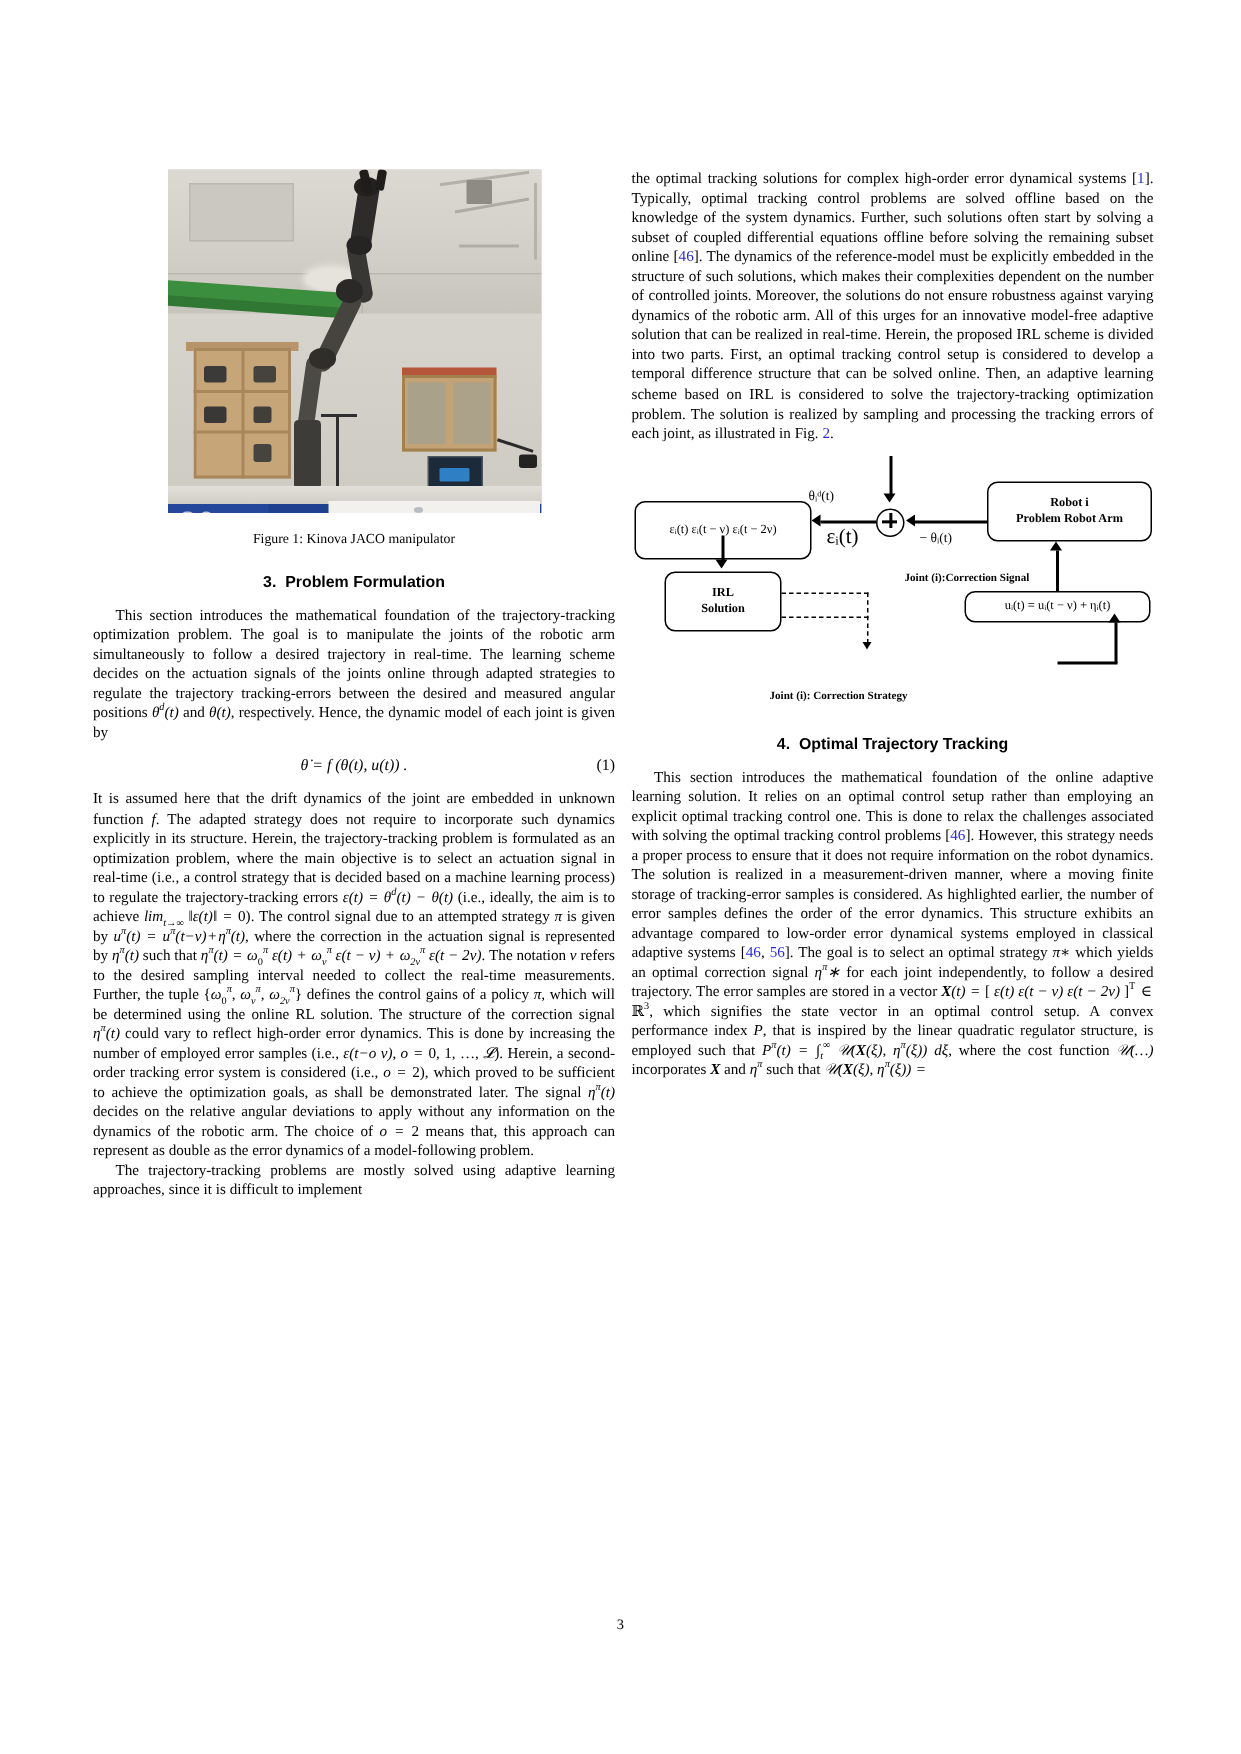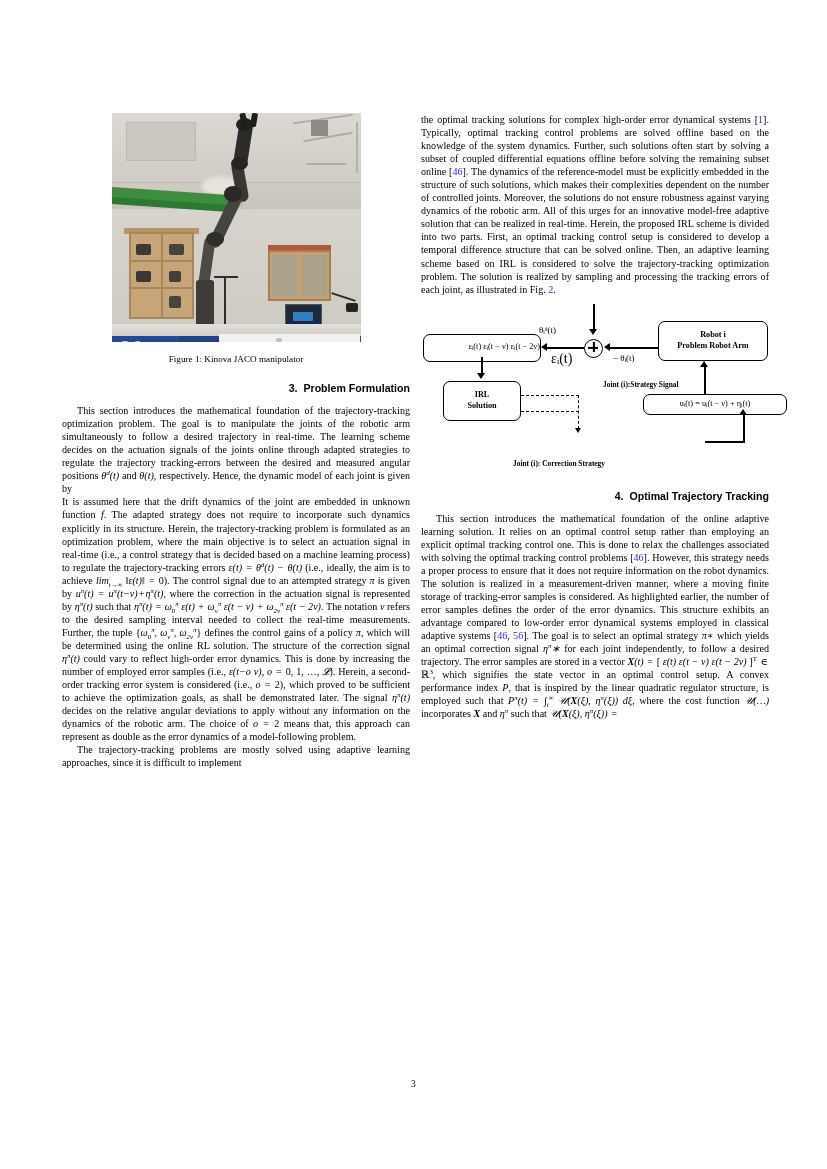--- a/index.html
+++ b/index.html
@@ -35,21 +35,21 @@
 
   p { margin: 0; text-indent: 15px; }
   p.noindent { text-indent: 0; }
 
   h2.section {
     font-family: "Liberation Sans", sans-serif;
     font-size: 10.6px;
     font-weight: bold;
     margin: 0;
     text-indent: 0;
-    text-align: right;
+    text-align: center;
   }
   .sp-before-sec { height: 16px; }
   .sp-after-sec { height: 9px; }
   .cite { color: #2b2bd4; }
 
   
   .m { font-style: italic; font-family: "Liberation Serif", serif; }
   .mr { font-style: normal; }
   sub, sup { font-size: 0.68em; line-height: 0; font-style: normal; }
   sub.it, sup.it { font-style: italic; }
@@ -291,20 +291,24 @@
 
     <div class="sp-before-sec"></div>
     <h2 class="section">
       <span>3.</span>
       &nbsp;<span>Problem Formulation</span>
     </h2>
     <div class="sp-after-sec"></div>
 
     <p><span>This section introduces the mathematical foundation of the trajectory-tracking optimization problem. The goal is to manipulate the joints of the robotic arm simultaneously to follow a desired trajectory in real-time. The learning scheme decides on the actuation signals of the joints online through adapted strategies to regulate the trajectory tracking-errors between the desired and measured angular positions </span><span class="m">θ<sup class="it">d</sup>(<span class="m">t</span>)</span><span> and </span><span class="m">θ(t)</span><span>, respectively. Hence, the dynamic model of each joint is given by</span></p>
 
+    <div class="eq-block">
+      <span class="m">θ̇ = f (θ(t), u(t)) .</span>
+      <span class="eq-num">(1)</span>
+    </div>
 
     <p class="noindent">It is assumed here that the drift dynamics of the joint are embedded in unknown function <span class="m">f</span>. The adapted strategy does not require to incorporate such dynamics explicitly in its structure. Herein, the trajectory-tracking problem is formulated as an optimization problem, where the main objective is to select an actuation signal in real-time (i.e., a control strategy that is decided based on a machine learning process) to regulate the trajectory-tracking errors <span class="m">ε(t)</span> <span class="op">=</span> <span class="m">θ<sup class="it">d</sup>(t)</span> <span class="op">−</span> <span class="m">θ(t)</span> (i.e., ideally, the aim is to achieve <span class="m">lim<sub class="it">t→∞</sub></span> <span class="m">‖ε(t)‖</span> <span class="op">=</span> 0). The control signal due to an attempted strategy <span class="m">π</span> is given by <span class="m">u<sup class="it">π</sup>(t)</span> <span class="op">=</span> <span class="m">u<sup class="it">π</sup>(t−ν)</span><span class="op">+</span><span class="m">η<sup class="it">π</sup>(t)</span>, where the correction in the actuation signal is represented by <span class="m">η<sup class="it">π</sup>(t)</span> such that <span class="m">η<sup class="it">π</sup>(t)</span> <span class="op">=</span> <span class="m">ω<sub>0</sub><sup class="it">π</sup></span> <span class="m">ε(t)</span> <span class="op">+</span> <span class="m">ω<sub class="it">ν</sub><sup class="it">π</sup></span> <span class="m">ε(t − ν)</span> <span class="op">+</span> <span class="m">ω<sub class="it">2ν</sub><sup class="it">π</sup></span> <span class="m">ε(t − 2ν)</span>. The notation <span class="m">ν</span> refers to the desired sampling interval needed to collect the real-time measurements. Further, the tuple {<span class="m">ω<sub>0</sub><sup class="it">π</sup></span>, <span class="m">ω<sub class="it">ν</sub><sup class="it">π</sup></span>, <span class="m">ω<sub class="it">2ν</sub><sup class="it">π</sup></span>} defines the control gains of a policy <span class="m">π</span>, which will be determined using the online RL solution. The structure of the correction signal <span class="m">η<sup class="it">π</sup>(t)</span> could vary to reflect high-order error dynamics. This is done by increasing the number of employed error samples (i.e., <span class="m">ε(t−o ν)</span>, <span class="m">o</span> <span class="op">=</span> 0, 1, …, <span class="m">𝓛</span>). Herein, a second-order tracking error system is considered (i.e., <span class="m">o</span> <span class="op">=</span> 2), which proved to be sufficient to achieve the optimization goals, as shall be demonstrated later. The signal <span class="m">η<sup class="it">π</sup>(t)</span> decides on the relative angular deviations to apply without any information on the dynamics of the robotic arm. The choice of <span class="m">o</span> <span class="op">=</span> 2 means that, this approach can represent as double as the error dynamics of a model-following problem.</p>
 
     <p>The trajectory-tracking problems are mostly solved using adaptive learning approaches, since it is difficult to implement</p>
   </div>
 
   <div class="col col-right">
 
     <p class="noindent">the optimal tracking solutions for complex high-order error dynamical systems [<span class="cite">1</span>]. Typically, optimal tracking control problems are solved offline based on the knowledge of the system dynamics. Further, such solutions often start by solving a subset of coupled differential equations offline before solving the remaining subset online [<span class="cite">46</span>]. The dynamics of the reference-model must be explicitly embedded in the structure of such solutions, which makes their complexities dependent on the number of controlled joints. Moreover, the solutions do not ensure robustness against varying dynamics of the robotic arm. All of this urges for an innovative model-free adaptive solution that can be realized in real-time. Herein, the proposed IRL scheme is divided into two parts. First, an optimal tracking control setup is considered to develop a temporal difference structure that can be solved online. Then, an adaptive learning scheme based on IRL is considered to solve the trajectory-tracking optimization problem. The solution is realized by sampling and processing the tracking errors of each joint, as illustrated in Fig. <span class="cite">2</span>.</p>
 
@@ -319,43 +323,43 @@
 
         <div class="dbox" style="left:237px; top:19px; width:110px; height:40px;">
           <div class="dtitle">Robot i</div>
           <div class="dtitle">Problem Robot Arm</div>
         </div>
 
         <div class="dline h" style="left:189px; top:45.5px; width:48px;"></div>
         <div class="arrow ar-left" style="left:183px; top:41.5px;"></div>
         <div class="dlbl" style="left:192px; top:50px; font-weight:normal; font-size:9px;">− θᵢ(t)</div>
 
-        <div class="dbox" style="left:2px; top:32px; width:118px; height:28px;align-items:flex-end;">
+        <div class="dbox" style="left:2px; top:32px; width:118px; height:39px;">
           <div class="deq">εᵢ(t)  εᵢ(t − ν)  εᵢ(t − 2ν)</div>
         </div>
 
         <div class="dline h" style="left:126px; top:45.5px; width:37px;"></div>
         <div class="arrow ar-left" style="left:120px; top:41.5px;"></div>
         <div class="dlbl" style="left:130px; top:50px; font-weight:normal; font-size:14px;">εᵢ(t)</div>
 
         <div class="dline v" style="left:60px; top:55px; height:17px;"></div>
         <div class="arrow ar-down" style="left:56px; top:71px;"></div>
 
         <div class="dbox" style="left:22px; top:79px; width:78px; height:40px;">
           <div class="dtitle">IRL</div>
           <div class="dtitle">Solution</div>
         </div>
 
         <div class="dashed-h" style="left:100px; top:93px; width:58px;"></div>
         <div class="dashed-h" style="left:100px; top:109px; width:58px;"></div>
         <div class="dashed-v" style="left:157px; top:93px; height:34px;"></div>
         <div class="dash-arr-down" style="left:153.5px; top:126px;"></div>
 
-        <div class="dlbl" style="left:182px; top:76px;">Joint (i):Strategy Signal</div>
-        <div class="dbox" style="left:222px; top:92px; width:144px; height:21px;">
+        <div class="dlbl" style="left:182px; top:76px;">Joint (i):Correction Signal</div>
+        <div class="dbox" style="left:222px; top:92px; width:124px; height:21px;">
           <div class="deq">uᵢ(t) = uᵢ(t − ν) + ηᵢ(t)</div>
         </div>
 
         <div class="dline v" style="left:283px; top:65px; height:27px;"></div>
         <div class="arrow ar-up" style="left:279px; top:59px;"></div>
 
 
         <div class="dline h" style="left:284px; top:139.5px; width:40px;"></div>
         <div class="dline v" style="left:322px; top:113px; height:27px;"></div>
         <div class="arrow ar-up" style="left:318px; top:107px;"></div>

